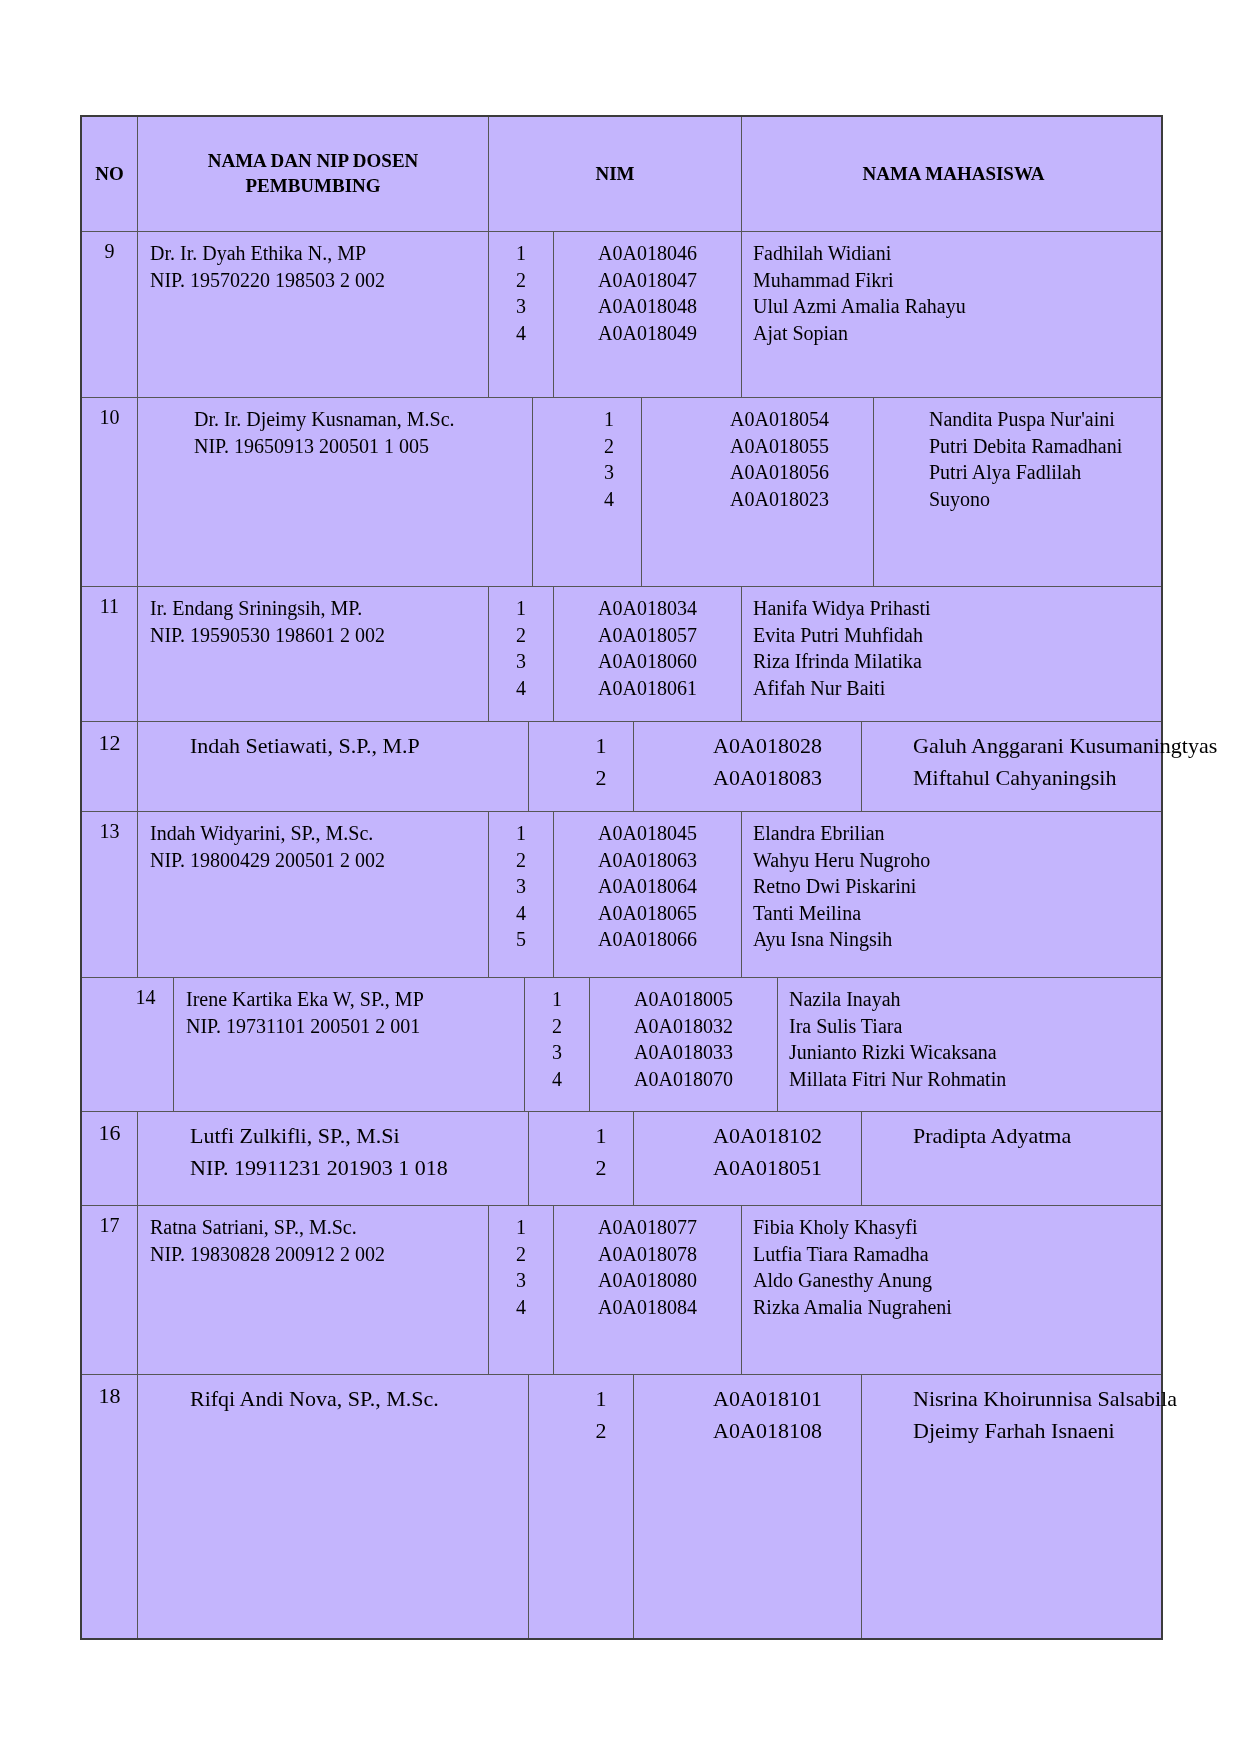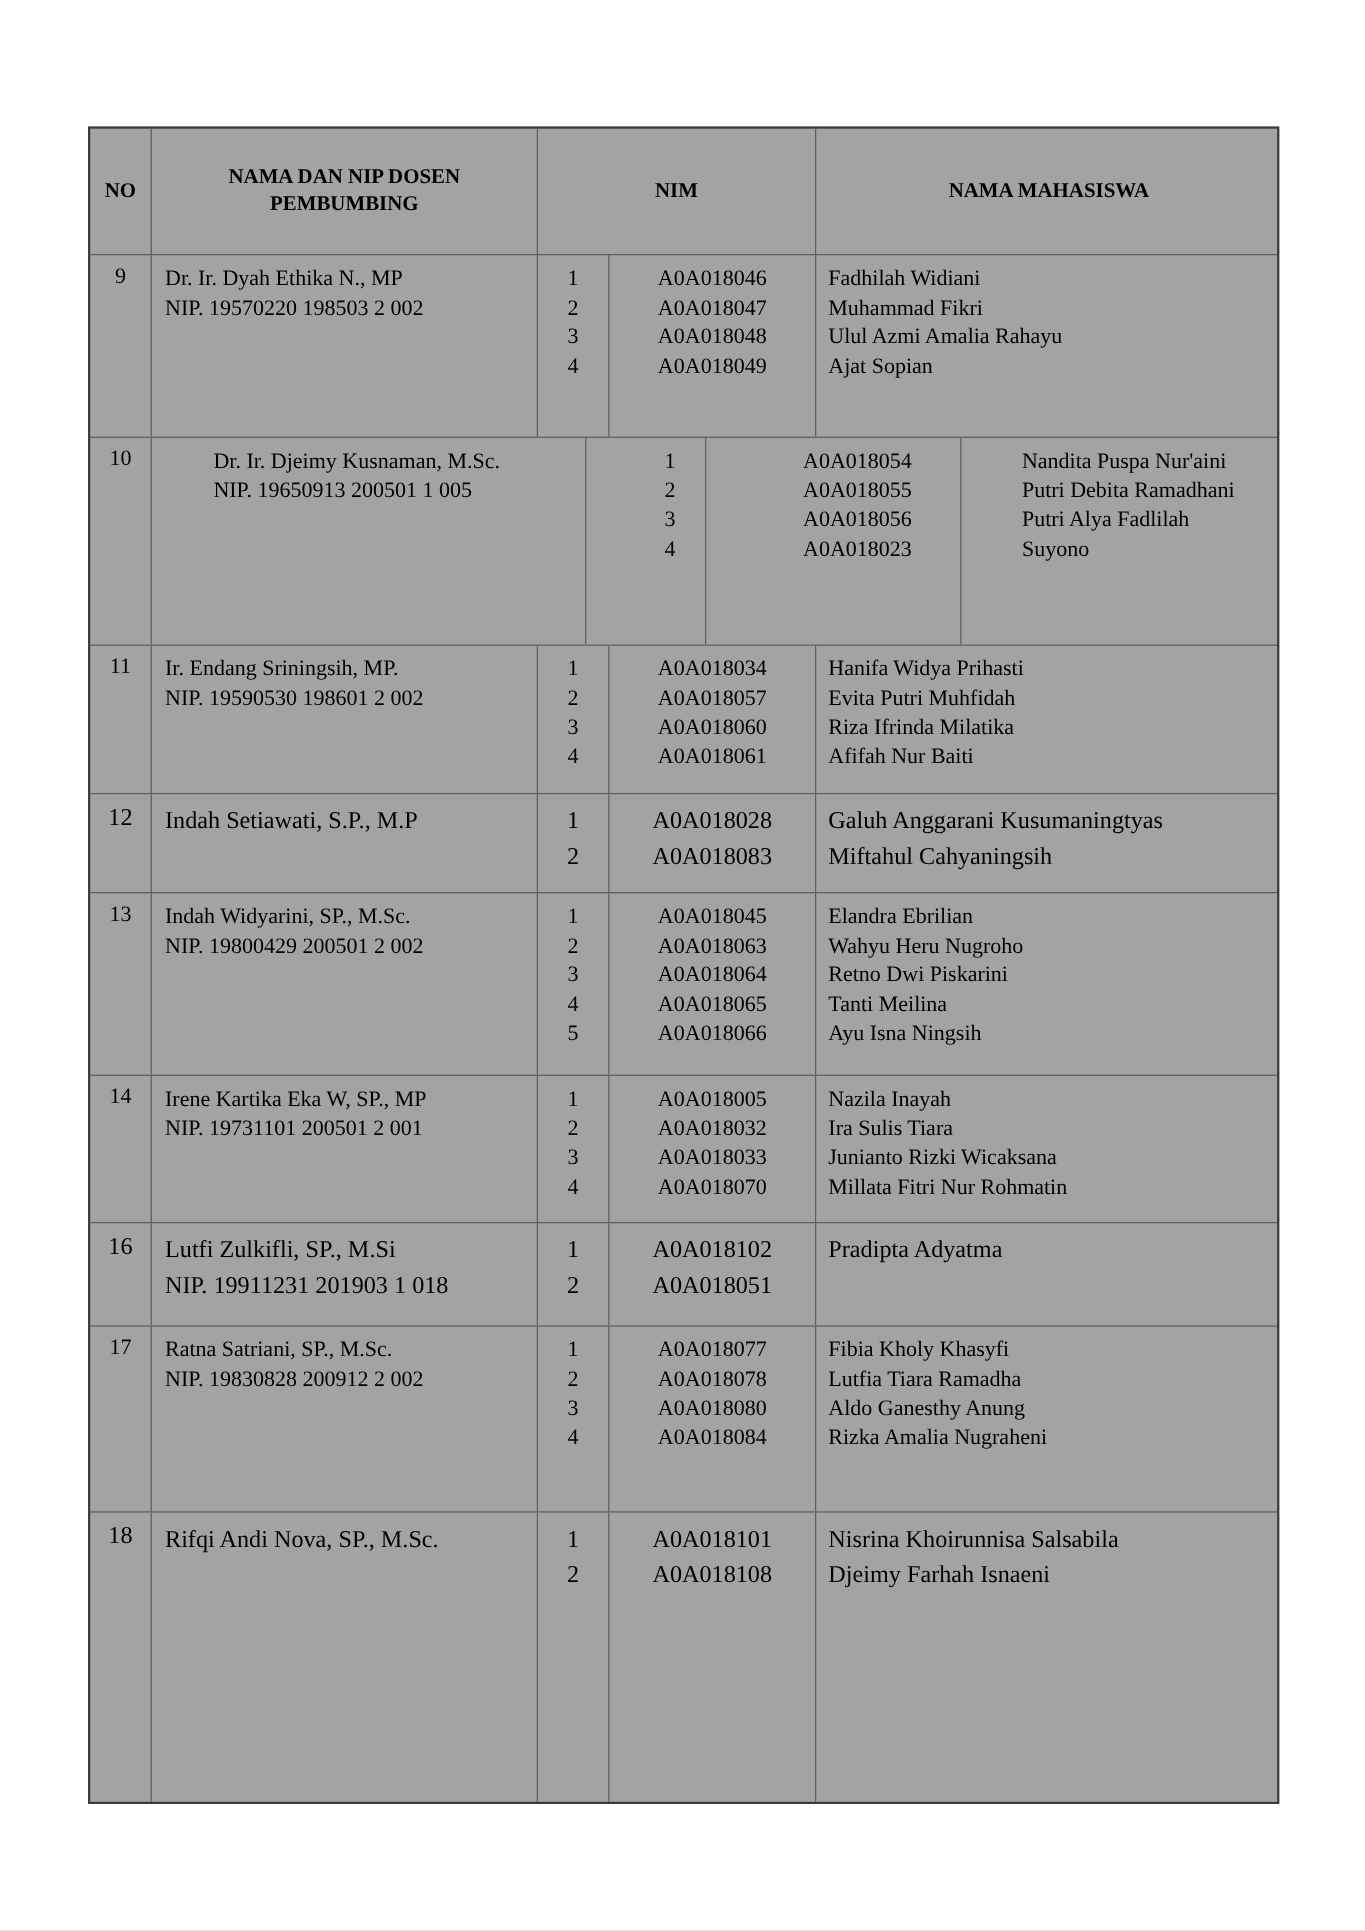--- a/index.html
+++ b/index.html
@@ -12,21 +12,21 @@
     font-family: "Liberation Serif", "DejaVu Serif", serif;
     color: #000000;
     overflow: hidden;
   }
   .doc-table {
     position: absolute;
     left: 80px;
     top: 115px;
     width: 1083px;
     border: 2px solid #3c3c3c;
-    background: #a3a3a3;
+    background: #c4b5fd;
   }
   
   .thead {
     display: grid;
     grid-template-columns: 56px 351px 253px 423px;
     min-height: 115px;
     border-bottom: 1px solid #565656;
   }
   .thead .hcell {
     border-right: 1px solid #565656;
@@ -41,21 +41,21 @@
   .thead .hcell:last-child { border-right: none; }
   .hcell .hwrap { max-width: 250px; }
   
   .trow {
     display: grid;
     grid-template-columns: 56px 351px 65px 188px 423px;
     border-bottom: 1px solid #565656;
     font-size: 20px;
   }
   .trow:last-child { border-bottom: none; }
-  .trow.large { font-size: 22px; }
+  .trow.large { font-size: 22px; gap: 40px; }
   .cell { border-right: 1px solid #565656; }
   .cell:last-child { border-right: none; }
   .no-cell { text-align: center; padding-top: 8px; }
   .dosen-cell { padding: 8px 8px 0 12px; }
   .dosen-cell div { line-height: 27px; font-family: Liberation Serif, serif; }
   .trow.large .dosen-cell div { line-height: 32px; }
   .idx-col { text-align: center; padding-top: 8px; }
   .nim-col { text-align: center; padding-top: 8px; }
   .name-col { padding: 8px 6px 0 11px; }
   .line { line-height: 26.5px; white-space: nowrap; }
@@ -197,21 +197,21 @@
             <div class="line">A0A018066</div>
           </div>
     <div class="cell name-col">
             <div class="line">Elandra Ebrilian</div>
             <div class="line">Wahyu Heru Nugroho</div>
             <div class="line">Retno Dwi Piskarini</div>
             <div class="line">Tanti Meilina</div>
             <div class="line">Ayu Isna Ningsih</div>
           </div>
   </div>
-        <div class="trow" style="min-height: 134px;">
+        <div class="trow" style="min-height: 134px; padding-left: 36px;">
     <div class="cell no-cell">14</div>
     <div class="cell dosen-cell">
       <div>Irene Kartika Eka W, SP., MP</div>
       <div>NIP. 19731101 200501 2 001</div>
     </div>
     <div class="cell idx-col">
             <div class="line">1</div>
             <div class="line">2</div>
             <div class="line">3</div>
             <div class="line">4</div>

